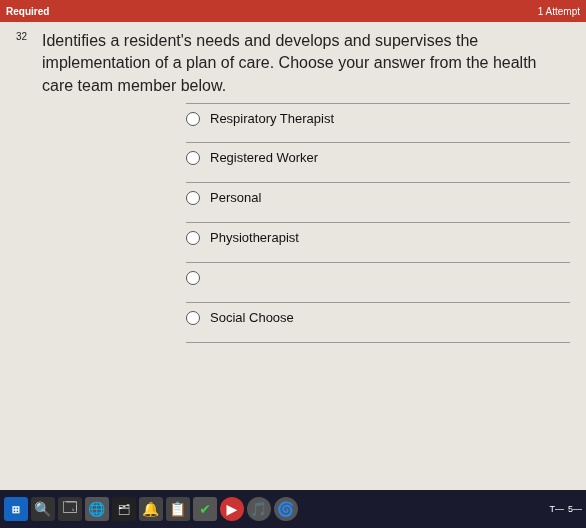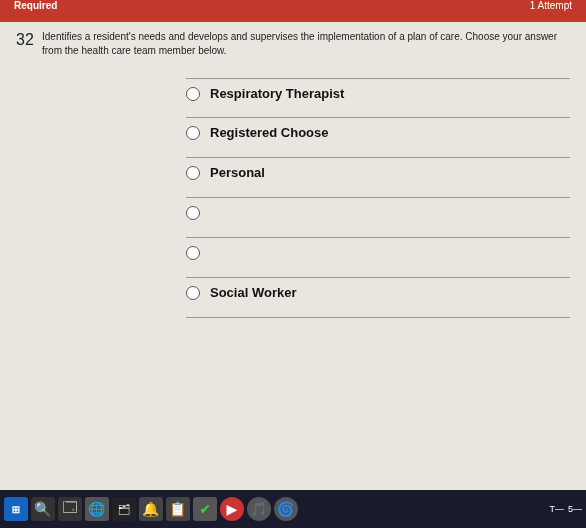--- a/index.html
+++ b/index.html
@@ -11,23 +11,23 @@
       overflow: hidden;
       position: relative;
     }
 
     
     .top-bar {
       background: #c0392b;
       width: 100%;
       height: 22px;
       display: flex;
-      align-items: flex-start;
+      align-items: center;
       justify-content: space-between;
-      padding: 0 14px;
+      padding: 0 6px;
     }
     .top-bar-left {
       color: white;
       font-size: 10px;
       font-weight: bold;
     }
     .top-bar-right {
       color: white;
       font-size: 10px;
       margin-left: 30px;
@@ -41,37 +41,36 @@
       height: calc(100% - 22px - 38px);
       overflow: hidden;
     }
 
     .question-header {
       display: flex;
       align-items: flex-start;
       margin-bottom: 6px;
     }
     .question-number {
-      font-size: 16px;
+      font-size: 10px;
       color: #222;
       margin-right: 6px;
       min-width: 20px;
       margin-top: 1px;
     }
     .question-text {
-      font-size: 10px;
+      font-size: 16px;
       color: #222;
       line-height: 1.4;
     }
 
     
     .options-container {
       margin-left: 170px;
-      margin-top: 20px;
-      font-weight: bold;
+      margin-top: 6px;
     }
 
     .option-item {
       display: flex;
       align-items: flex-start;
       border-bottom: 1px solid #999;
       padding: 6px 0 6px 0;
       cursor: pointer;
       min-height: 40px;
     }
@@ -144,35 +143,36 @@
 
   <div class="options-container" id="options-list">
 
   <div class="option-item">
         <div class="option-bullet"></div>
         <span class="option-text">Respiratory
 Therapist</span>
       </div>
       <div class="option-item">
         <div class="option-bullet"></div>
-        <span class="option-text">Registered Choose</span>
+        <span class="option-text">Registered Worker</span>
       </div>
       <div class="option-item">
         <div class="option-bullet"></div>
         <span class="option-text">Personal</span>
       </div>
       <div class="option-item">
         <div class="option-bullet"></div>
+        <span class="option-text">Physiotherapist</span>
       </div>
       <div class="option-item">
         <div class="option-bullet"></div>
       </div>
       <div class="option-item">
         <div class="option-bullet"></div>
-        <span class="option-text">Social Worker</span>
+        <span class="option-text">Social Choose</span>
       </div>
     </div>
 </div>
 
 <div class="taskbar">
   <div class="taskbar-icon" style="background:#1565c0; color:white; font-weight:bold; font-size:10px;">⊞</div>
   <div class="taskbar-icon" style="background:#333; color:#f90;">🔍</div>
   <div class="taskbar-icon" style="background:#333; color:white;">🗔</div>
   <div class="taskbar-icon" style="background:#555; color:white;">🌐</div>
   <div class="taskbar-icon" style="background:#222; color:white; font-size:10px; border-radius:3px; padding:0 4px;">🗂</div>

